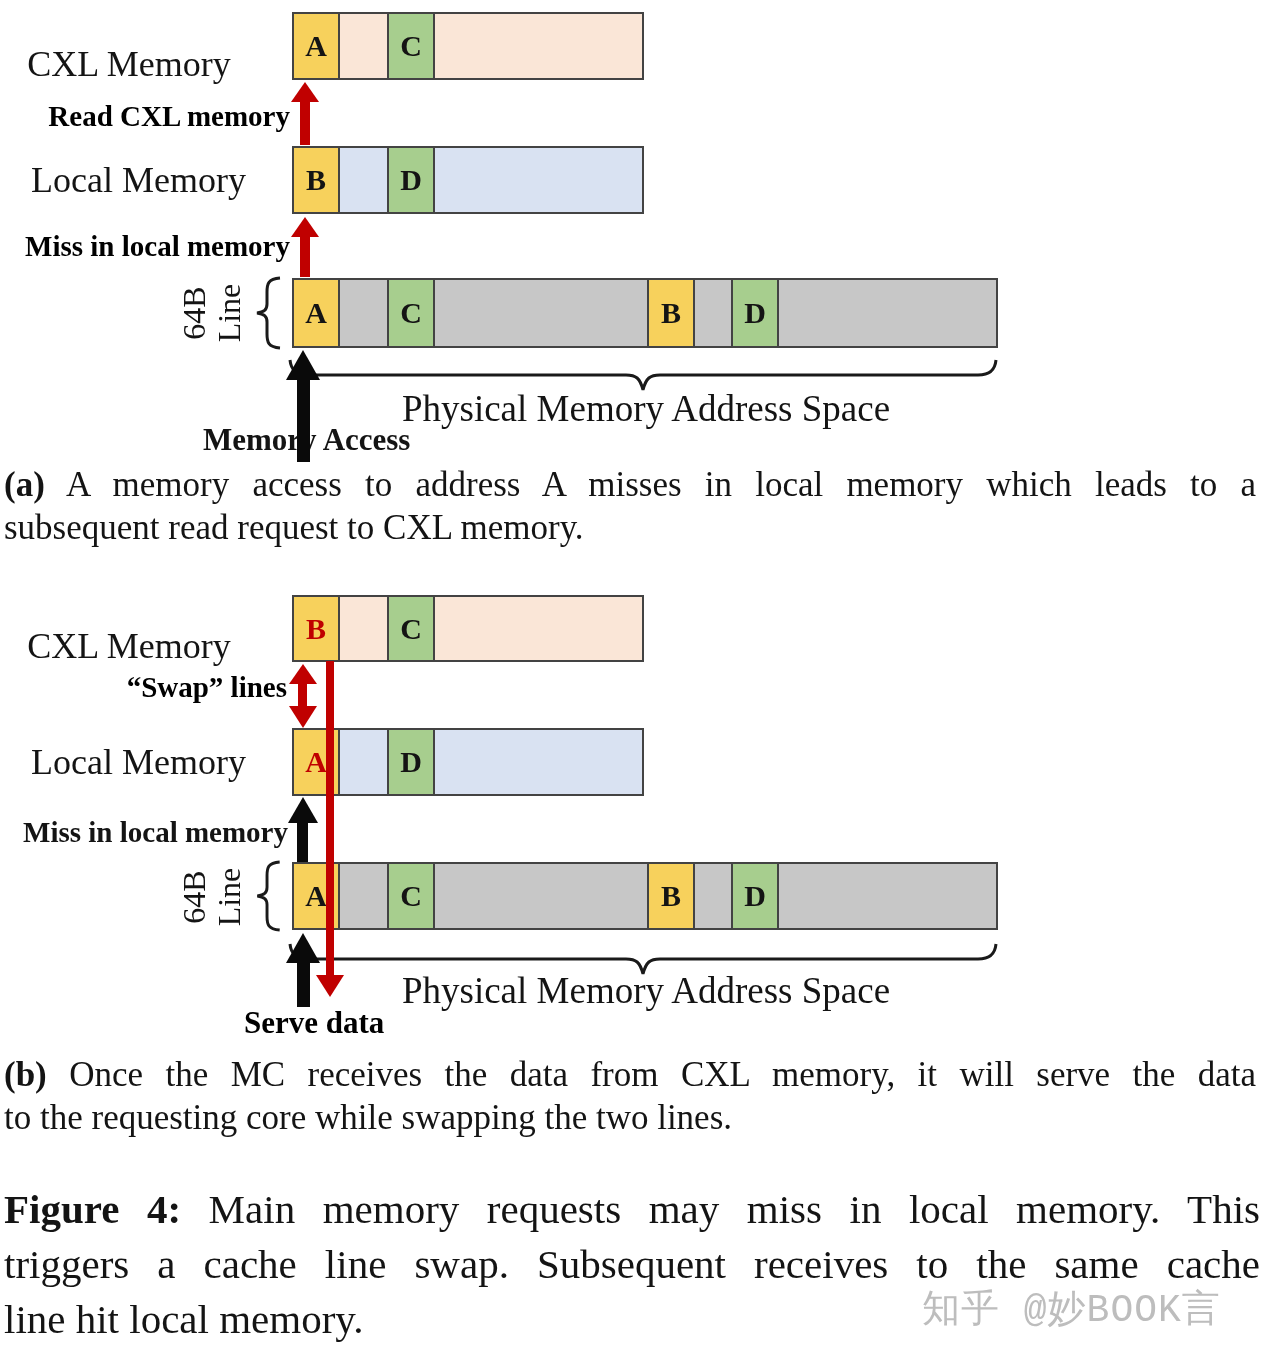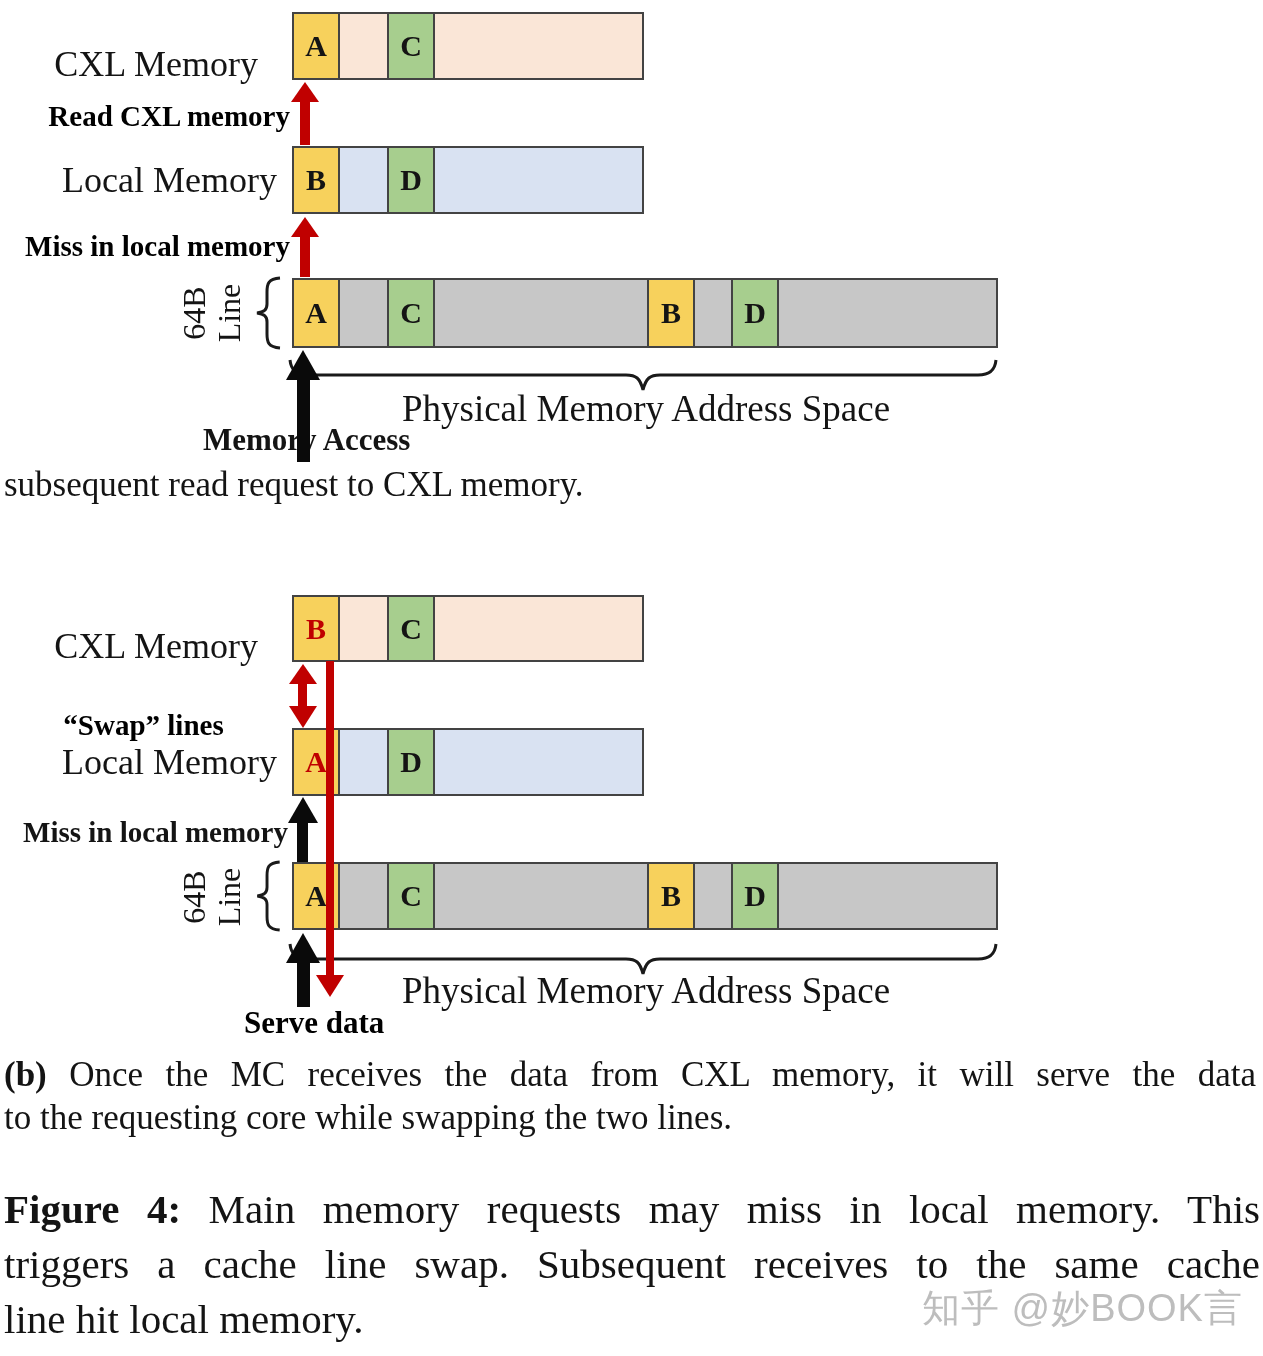--- a/index.html
+++ b/index.html
@@ -8,40 +8,40 @@
   .bar{position:absolute;border:2px solid #434343;box-sizing:border-box;}
   .bar.peach{background:#FAE6D7;}
   .bar.blue{background:#D9E2F2;}
   .bar.gray{background:#C7C7C7;}
   .blk{position:absolute;top:-2px;bottom:-2px;width:48px;border:2px solid #434343;box-sizing:border-box;
        display:flex;align-items:center;justify-content:center;
        font-weight:bold;font-size:30px;color:#141414;}
   .blk.yellow{background:#F7D15C;}
   .blk.green{background:#A7CE8E;}
   .blk .red-letter{color:#C00000;}
-  .rowlabel{position:absolute;font-size:36px;line-height:1.05;text-align:right;white-space:nowrap;}
+  .rowlabel{position:absolute;font-size:36px;line-height:1.05;text-align:center;white-space:nowrap;}
   .boldlabel{position:absolute;font-weight:bold;font-size:29px;line-height:1.05;white-space:nowrap;}
   .redtext{color:#000000;}
   .ra{text-align:right;}
   .shaft{position:absolute;z-index:5;}
   .shaft.red{background:#C00000;}
   .shaft.black{background:#0a0a0a;}
   .tri{position:absolute;width:0;height:0;z-index:5;}
   .tri.up.red{border-left:14px solid transparent;border-right:14px solid transparent;border-bottom:20px solid #C00000;}
   .tri.down.red{border-left:14px solid transparent;border-right:14px solid transparent;border-top:22px solid #C00000;}
   .tri.up.black{border-left:17px solid transparent;border-right:17px solid transparent;border-bottom:30px solid #0a0a0a;}
   .rotlabel{position:absolute;transform:rotate(-90deg);display:flex;flex-direction:column;
             align-items:center;justify-content:center;font-size:32px;line-height:1.1;}
   .brace-svg{position:absolute;z-index:4;}
   .caption{position:absolute;font-size:35px;line-height:43px;}
   .caption .just{text-align:justify;text-align-last:justify;}
   .figcaption{position:absolute;font-size:41px;line-height:55px;}
   .figcaption .just{text-align:justify;text-align-last:justify;}
   .centered{text-align:center;}
-  #watermark{position:absolute;font-family:Liberation Sans, sans-serif;font-size:38px;color:#BDBDBD;
+  #watermark{position:absolute;font-family:Liberation Mono, monospace;font-size:38px;color:#BDBDBD;
              letter-spacing:1px;white-space:nowrap;}
 </style>
 </head>
 <body>
 
 <div id="page">
 
   <div>
 
     <div class="bar peach" style="left:292px;top:12px;width:352px;height:68px;">
@@ -99,39 +99,42 @@
     <div class="shaft black" style="left:297px;top:378px;width:13px;height:84px;"></div>
     <div class="boldlabel" style="left:203px;top:424px;font-size:31px;">Memory Access</div>
 
     <svg class="brace-svg" style="left:288px;top:356px;" width="710" height="38" viewBox="0 0 710 38">
       <path d="M 2 4 C 3 14 8 19 20 19 L 338 19 C 348 19 352 22 355 34 C 358 22 362 19 372 19 L 690 19 C 702 19 707 14 708 4" fill="none" stroke="#1a1a1a" stroke-width="3"></path>
     </svg>
     <div class="rowlabel centered" style="left:293px;top:390px;width:706px;text-align:center;font-size:37px;">Physical Memory Address Space</div>
   </div>
 
   <div class="caption" style="left:4px;top:463px;width:1252px;">
+    <div class="just">
+      <b>(a)</b><span> A memory access to address A misses in local memory which leads to a</span>
+    </div>
     <div>subsequent read request to CXL memory.</div>
   </div>
 
   <div>
 
     <div class="bar peach" style="left:292px;top:595px;width:352px;height:67px;">
       <div class="blk yellow" style="left:-2px;">
         <span class="red-letter">B</span>
       </div>
       <div class="blk green" style="left:93px;">
         <span>C</span>
       </div>
     </div>
     <div class="rowlabel" style="left:0;top:628px;width:258px;">CXL Memory</div>
 
     <div class="tri up red" style="left:289px;top:664px;"></div>
     <div class="shaft red" style="left:298px;top:681px;width:9px;height:30px;"></div>
     <div class="tri down red" style="left:289px;top:706px;"></div>
-    <div class="boldlabel redtext ra" style="left:0;top:710px;width:287px;text-align:center;">“Swap” lines</div>
+    <div class="boldlabel redtext ra" style="left:0;top:672px;width:287px;">“Swap” lines</div>
 
     <div class="shaft red" style="left:326px;top:661px;width:8px;height:316px;"></div>
     <div class="tri down red" style="left:316px;top:975px;"></div>
 
     <div class="bar blue" style="left:292px;top:728px;width:352px;height:68px;">
       <div class="blk yellow" style="left:-2px;">
         <span class="red-letter">A</span>
       </div>
       <div class="blk green" style="left:93px;">
         <span>D</span>

